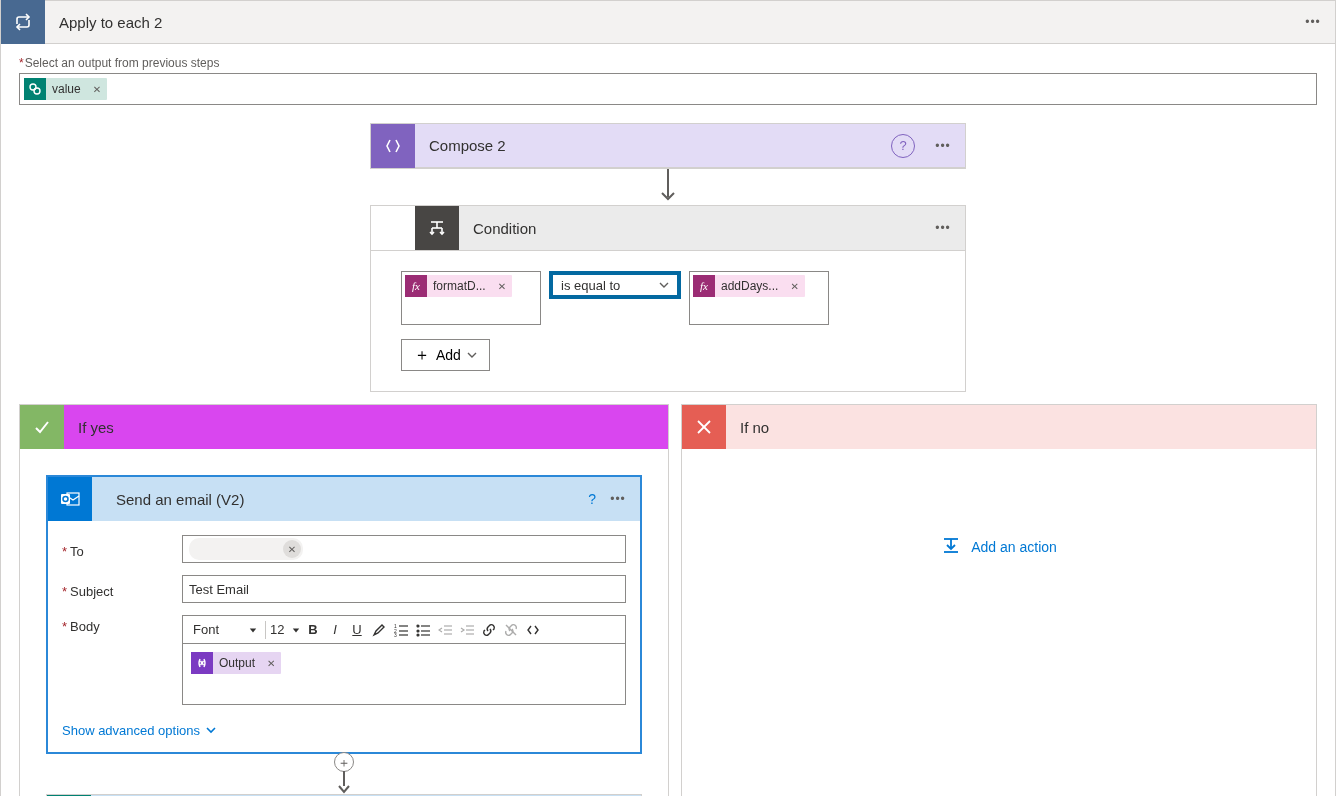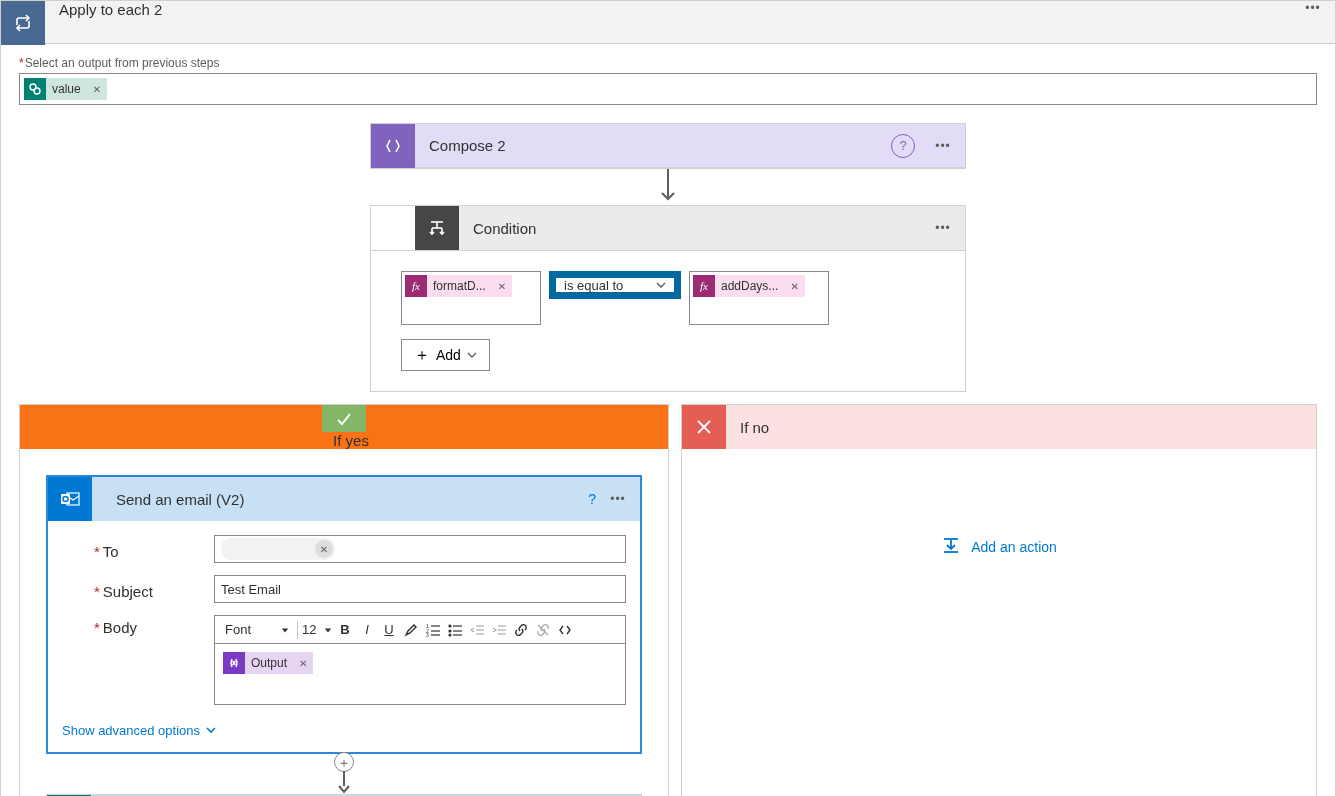--- a/index.html
+++ b/index.html
@@ -1,20 +1,20 @@
 <!DOCTYPE html>
 <html><head>
 <meta charset="utf-8">
 <style>
   html, body { margin:0; padding:0; background:#fff; font-family:"Segoe UI",-apple-system,BlinkMacSystemFont,sans-serif; font-size:14px; color:#323130; }
   * { box-sizing:border-box; }
   .container { width:1336px; }
 
   
-  .apply-header { display:flex; height:44px; background:#f3f2f1; border:1px solid #d2d0ce; }
+  .apply-header { display:flex; align-items:center; height:44px; background:#f3f2f1; border:1px solid #d2d0ce; }
   .apply-header-icon { width:44px; height:44px; background:#486991; display:flex; align-items:center; justify-content:center; color:#fff; }
   .apply-header-title { flex:1; padding-left:14px; font-size:15px; }
   .apply-header-menu { width:44px; text-align:center; color:#605e5c; cursor:pointer; font-size:12px; letter-spacing:1px; }
 
   .apply-body { border:1px solid #d2d0ce; border-top:none; padding:12px 18px 18px 18px; }
 
   .output-label { font-size:12px; color:#605e5c; margin-bottom:3px; }
   .output-label .req { color:#a4262c; margin-right:1px; }
   .output-box { border:1px solid #8a8886; padding:4px; min-height:30px; display:flex; align-items:flex-end; }
   .token { display:inline-flex; align-items:center; border-radius:1px; font-size:12px; }
@@ -44,51 +44,51 @@
   .arrow-svg { width:20px; height:36px; }
 
   .condition-header { background:#ebebeb;margin-left:44px; }
   .condition-icon { background:#484644; }
   .condition-body { padding:20px 30px; border-top:1px solid #d2d0ce; }
 
   .cond-row { display:flex; gap:8px; }
   .cond-cell { border:1px solid #8a8886; width:140px; min-height:54px; padding:3px; display:flex; align-items:flex-start; overflow:hidden; }
   .cond-cell.left { width:140px; }
   .cond-cell.right { width:140px; }
-  .cond-mid { border:7px solid #0369a1; height:28px; width:132px; display:flex; align-items:center; padding:0 8px; font-size:13px; position:relative; }
+  .cond-mid { border:4px solid #0369a1; height:28px; width:132px; display:flex; align-items:center; padding:0 8px; font-size:13px; position:relative; }
   .cond-mid .chev { position:absolute; right:8px; }
 
   .add-btn { margin-top:14px; border:1px solid #8a8886; background:#fff; height:32px; padding:0 12px; display:inline-flex; align-items:center; gap:6px; font-size:14px; cursor:pointer; }
   .add-btn .plus { font-size:16px; line-height:1; }
   .chev-down { display:inline-block; }
   .chev-down svg { width:10px; height:10px; }
 
   .branches { display:flex; gap:12px; margin-top:12px; }
   .branch { flex:1; border:1px solid #d2d0ce; background:#fff; }
   .branch-header { display:flex; align-items:center; height:44px; }
   .branch-header .icon-sq { width:44px; height:44px; display:flex; align-items:center; justify-content:center; color:#fff; }
   .branch-header .branch-title { padding-left:14px; font-size:15px; }
-  .yes-head { background:#f97316;flex-direction:column; }
+  .yes-head { background:#d946ef; }
   .yes-ico { background:#83b765; }
   .no-head  { background:#fbe2e1; }
   .no-ico  { background:#e55e54; }
   .branch-body { padding:26px 26px 40px 26px; }
 
   .email-card { border:2px solid #2b88d8; background:#fff; position:relative; }
   .email-header { background:#c7e0f4; display:flex; align-items:center; height:44px; }
   .email-icon { width:44px; height:44px; background:#0078d4; display:flex; align-items:center; justify-content:center; color:#fff; }
   .email-header .card-title { flex:1; padding-left:24px; font-size:15px; }
   .email-header .help { border-color:#0078d4; color:#0078d4; }
   .email-header .menu { width:44px; text-align:center; color:#605e5c; font-size:12px; letter-spacing:1px; cursor:pointer; }
 
   .form { padding:8px 14px 6px 14px; }
   .form-row { display:flex; padding:6px 0; }
   .form-row.align-start { align-items:flex-start; }
   .form-row.align-center { align-items:center; }
-  .form-label { width:120px; font-size:15px; padding-top:4px;margin-left:32px; }
+  .form-label { width:120px; font-size:13px; padding-top:4px; }
   .form-label .req { color:#a4262c; margin-right:3px; }
   .form-field { flex:1; }
   .inp, .inp2 { width:100%; border:1px solid #8a8886; height:28px; padding:0 6px; font-size:13px; display:flex; align-items:center; }
   .inp .pill-wrap { display:inline-flex; align-items:center; background:#f3f2f1; border-radius:10px; padding:2px; }
   .pill-close { width:18px; height:18px; border-radius:50%; background:#dfdddb; color:#605e5c; display:flex; align-items:center; justify-content:center; font-size:10px; margin-left:2px; cursor:pointer; }
 
   .rte-toolbar { border:1px solid #8a8886; border-bottom:none; height:28px; display:flex; align-items:center; padding:0 4px; gap:0; }
   .rt-item { height:22px; min-width:22px; display:flex; align-items:center; justify-content:center; font-size:13px; cursor:pointer; padding:0 3px; }
   .rt-font { width:76px; justify-content:space-between; padding:0 6px; border-right:none; }
   .rt-size { width:34px; justify-content:space-between; padding:0 2px; }

